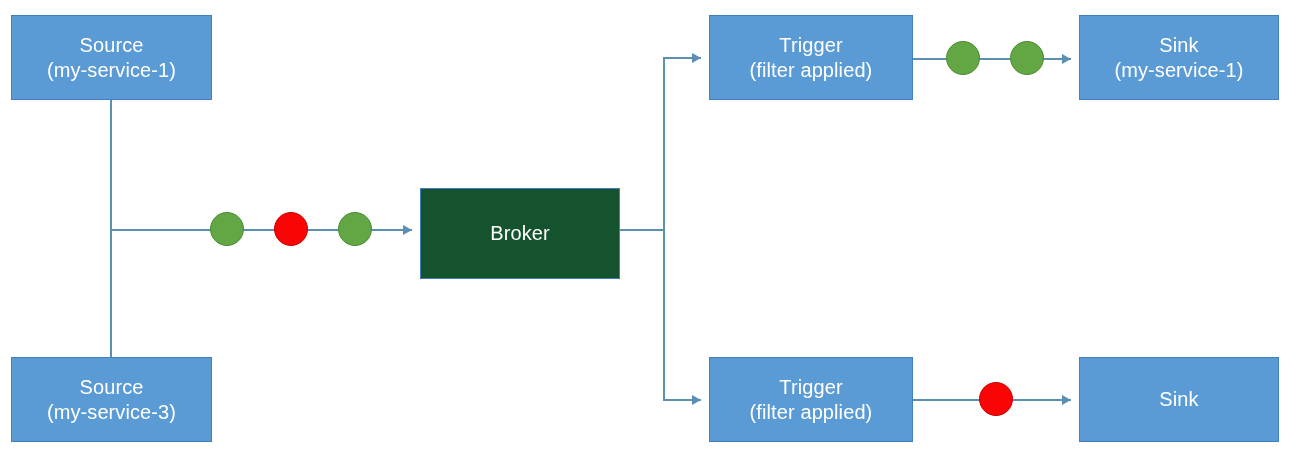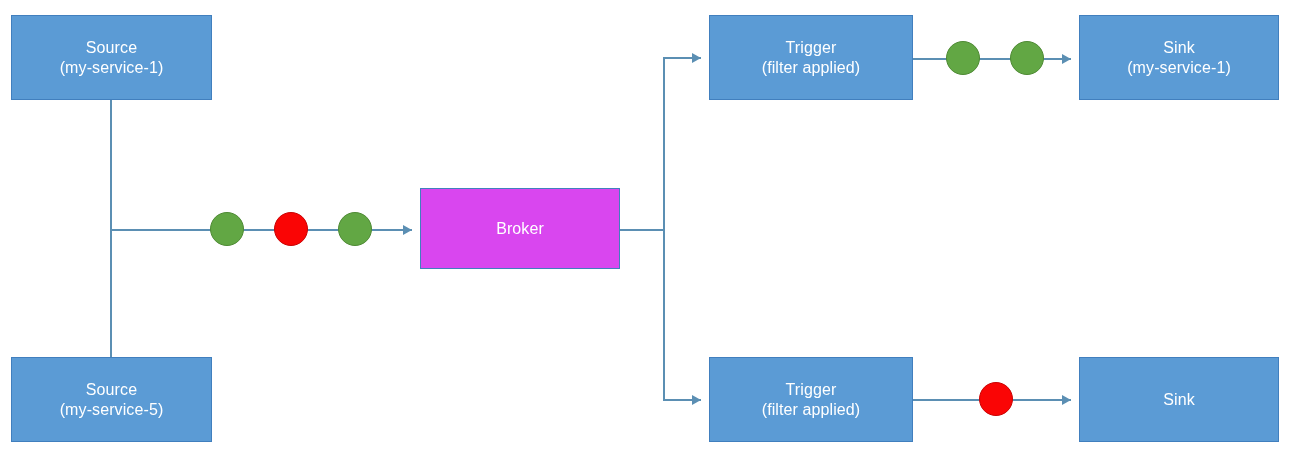--- a/index.html
+++ b/index.html
@@ -23,21 +23,21 @@
     box-sizing: border-box;
     background: #5B9BD5;
     border: 1px solid #417FBE;
     color: #ffffff;
     display: flex;
     flex-direction: column;
     align-items: center;
     justify-content: center;
     text-align: center;
     line-height: 1.22;
-    font-size: 16px;
+    font-size: 20px;
     font-weight: 400;
     letter-spacing: 0.1px;
     z-index: 3;
   }
   .node .line2 {
     display: block;
   }
   .dot {
     position: absolute;
     box-sizing: border-box;
@@ -83,23 +83,23 @@
     <div class="arrow" style="left: 692px; top: 53px; border-left-color: rgb(91, 143, 179);"></div>
     <div class="arrow" style="left: 692px; top: 395px; border-left-color: rgb(91, 143, 179);"></div>
     <div class="arrow" style="left: 1062px; top: 54px; border-left-color: rgb(91, 143, 179);"></div>
     <div class="arrow" style="left: 1062px; top: 395px; border-left-color: rgb(91, 143, 179);"></div>
     <div class="node" style="left: 11px; top: 15px; width: 201px; height: 85px; background: rgb(91, 155, 213); border-color: rgb(65, 127, 190); color: rgb(255, 255, 255);">
       <span>Source</span>
       <span class="line2">(my-service-1)</span>
     </div>
     <div class="node" style="left: 11px; top: 357px; width: 201px; height: 85px; background: rgb(91, 155, 213); border-color: rgb(65, 127, 190); color: rgb(255, 255, 255);">
       <span>Source</span>
-      <span class="line2">(my-service-5)</span>
+      <span class="line2">(my-service-3)</span>
     </div>
-    <div class="node" style="left: 420px; top: 188px; width: 200px; height: 81px; background: #d946ef; border-color: rgb(65, 127, 190); color: rgb(255, 255, 255);">
+    <div class="node" style="left: 420px; top: 188px; width: 200px; height: 91px; background: #14532d; border-color: rgb(65, 127, 190); color: rgb(255, 255, 255);">
       <span>Broker</span>
     </div>
     <div class="node" style="left: 709px; top: 15px; width: 204px; height: 85px; background: rgb(91, 155, 213); border-color: rgb(65, 127, 190); color: rgb(255, 255, 255);">
       <span>Trigger</span>
       <span class="line2">(filter applied)</span>
     </div>
     <div class="node" style="left: 709px; top: 357px; width: 204px; height: 85px; background: rgb(91, 155, 213); border-color: rgb(65, 127, 190); color: rgb(255, 255, 255);">
       <span>Trigger</span>
       <span class="line2">(filter applied)</span>
     </div>

